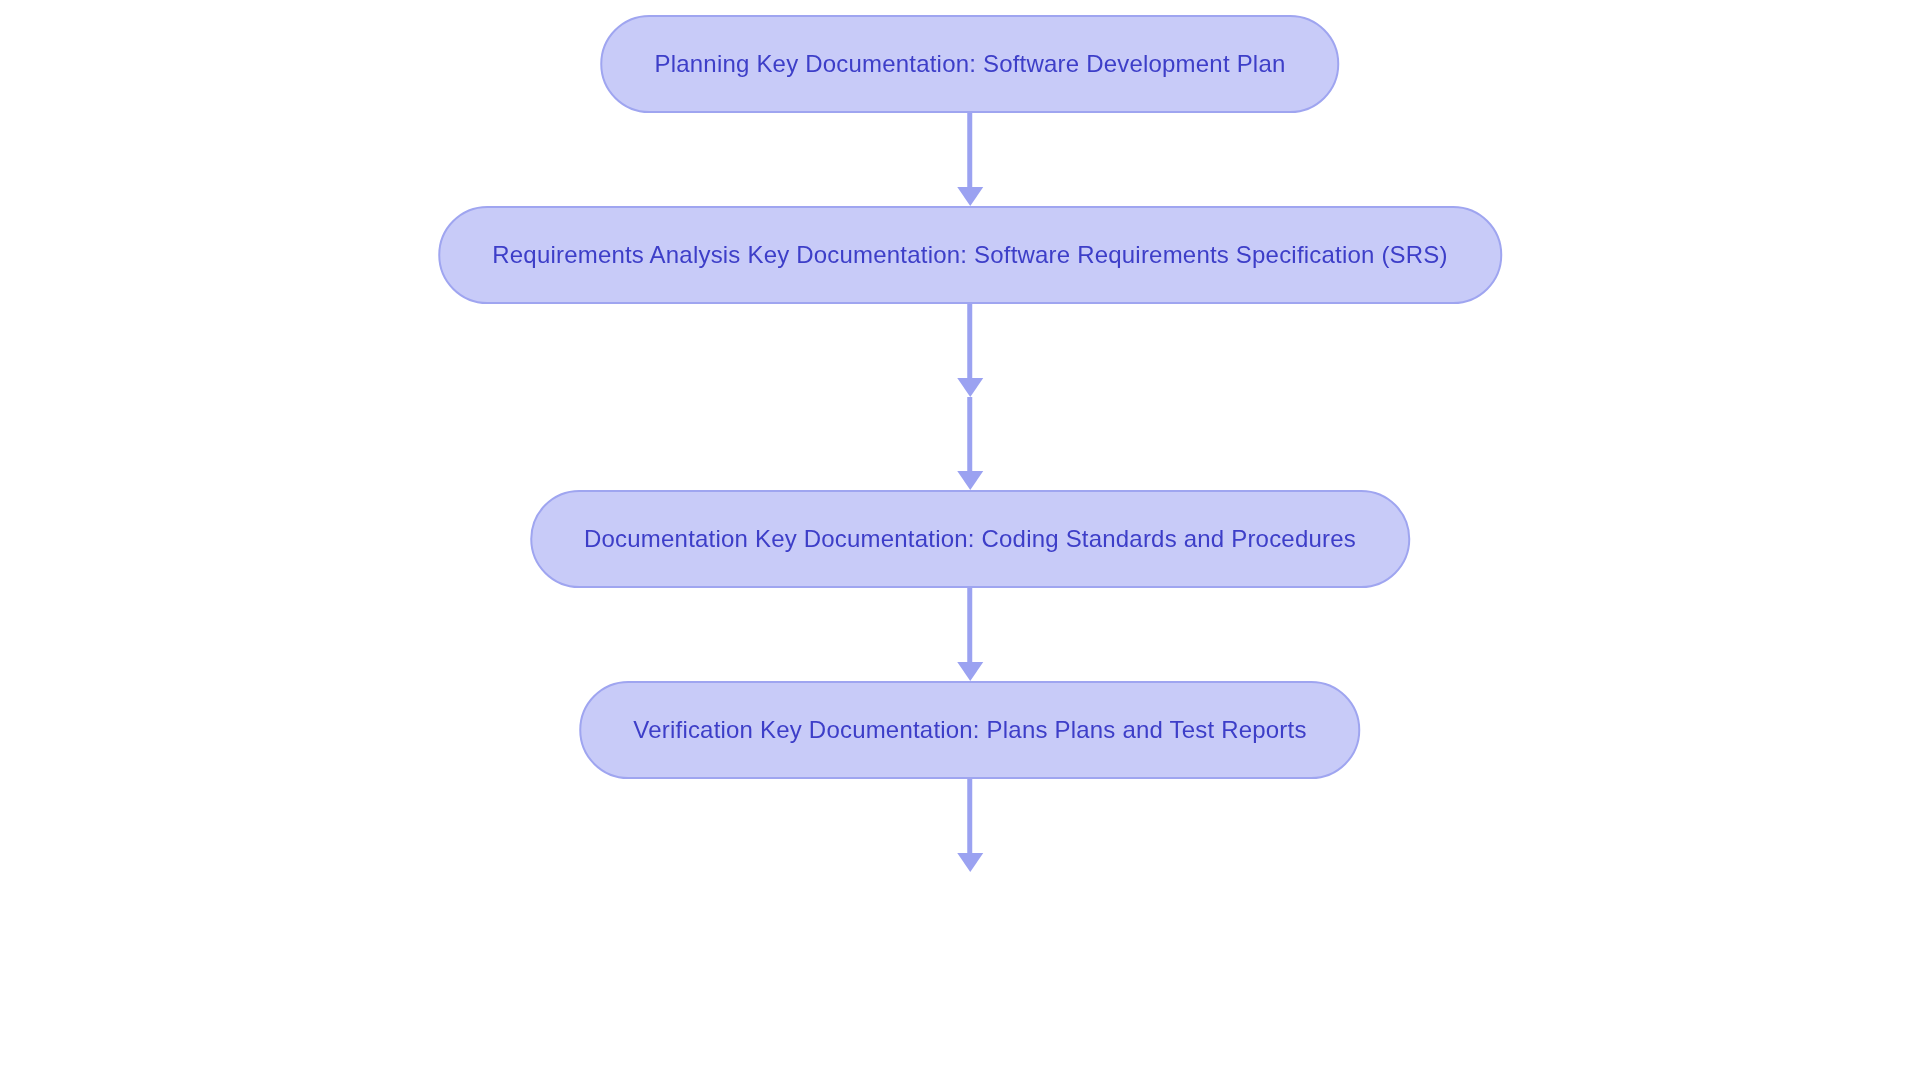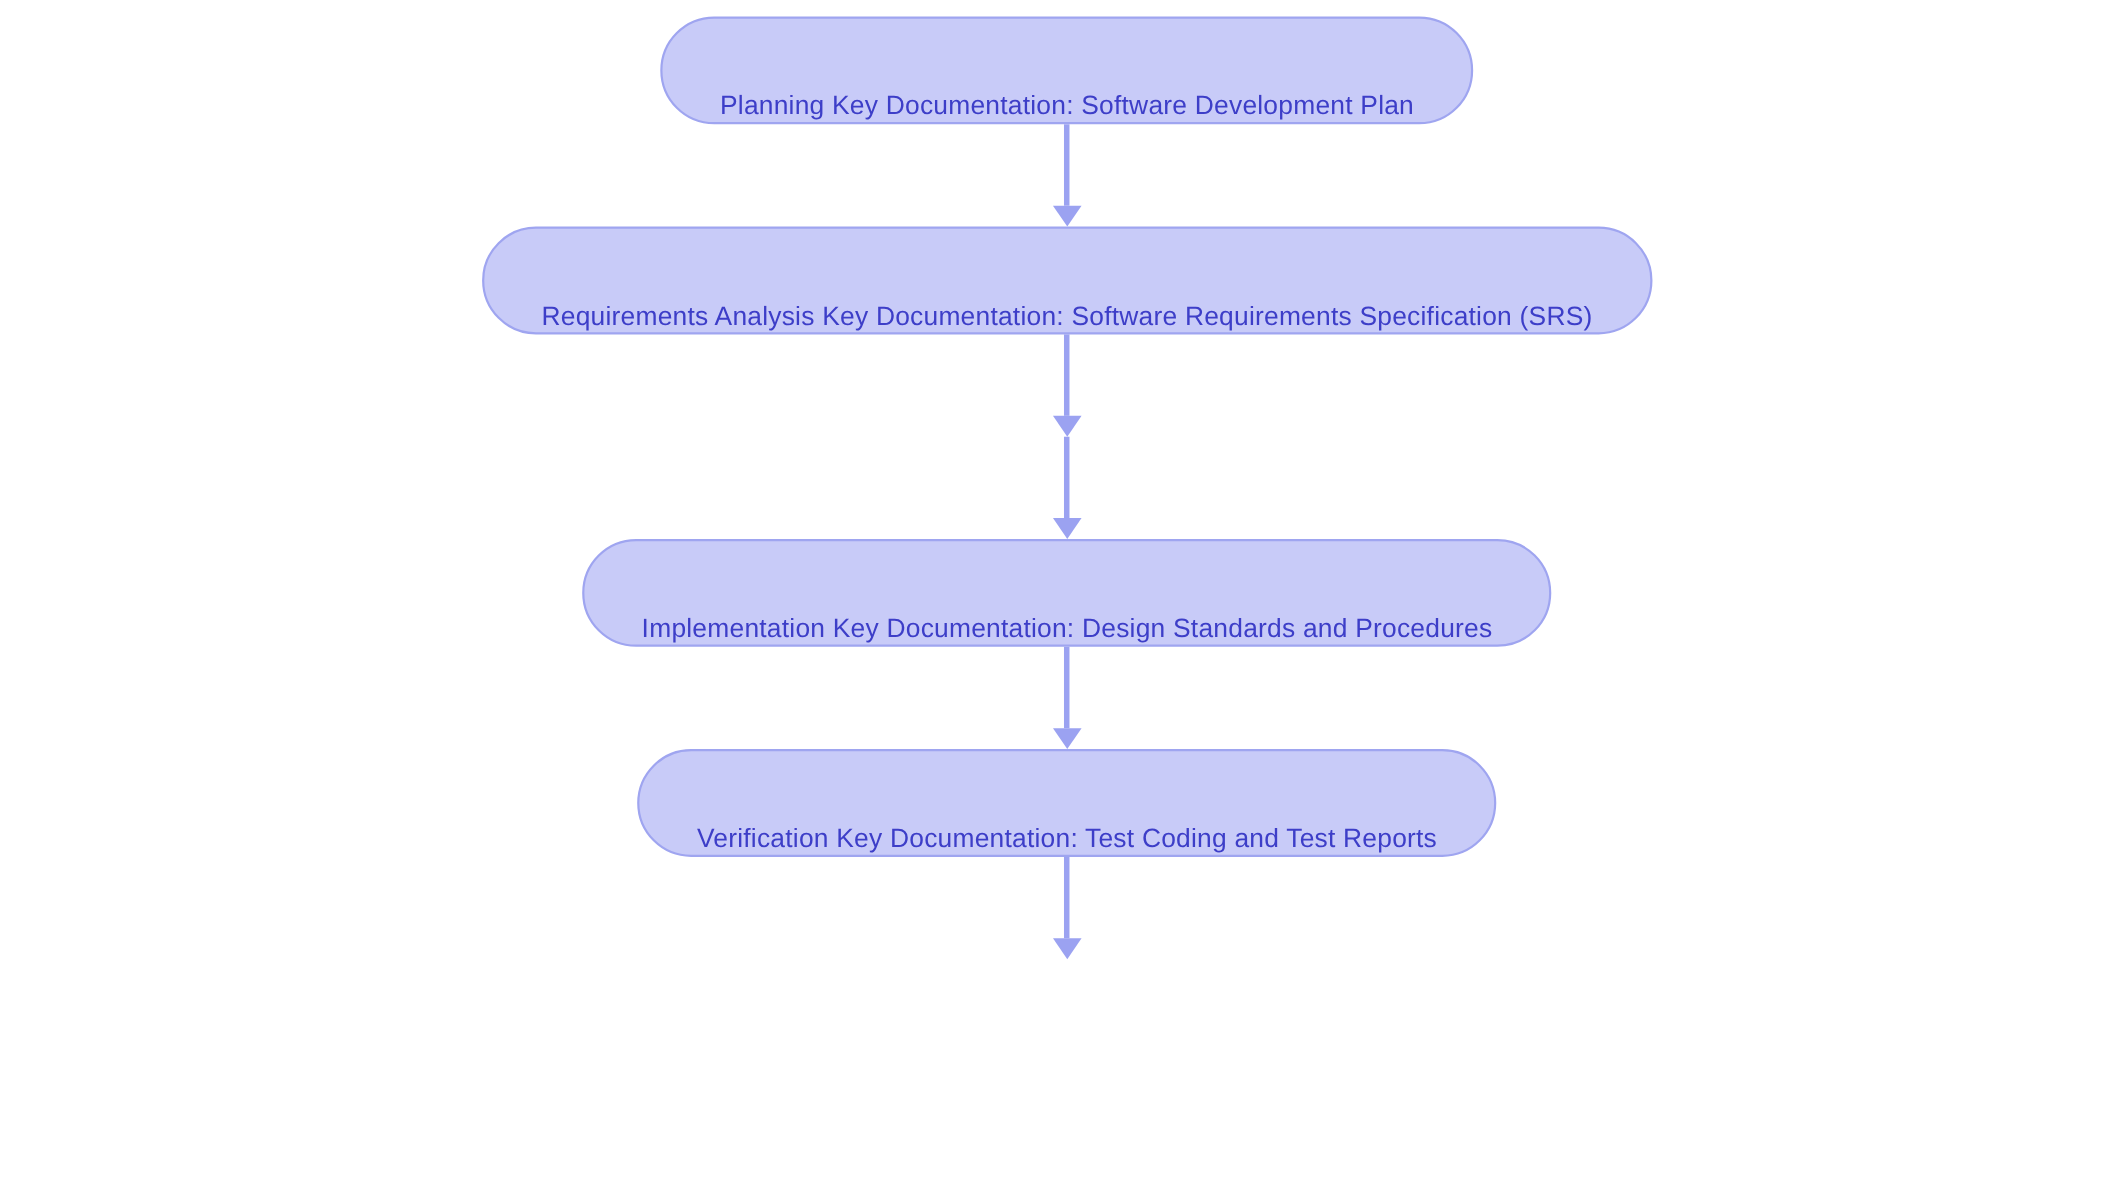--- a/index.html
+++ b/index.html
@@ -24,21 +24,21 @@
     flex-direction: column;
     align-items: center;
   }
   .node {
     box-sizing: border-box;
     height: 98px;
     border-radius: 49px;
     background: #c8cbf8;
     border: 2px solid #9fa5f0;
     display: flex;
-    align-items: flex-end;
+    align-items: center;
     justify-content: center;
     padding: 0 52px;
     white-space: nowrap;
   }
   .node-label {
     color: #3d3ec8;
     font-size: 24px;
     font-weight: 400;
     letter-spacing: 0.2px;
   }
@@ -86,30 +86,30 @@
       <div class="head"></div>
     </div>
 
 
     <div class="connector">
       <div class="shaft"></div>
       <div class="head"></div>
     </div>
 
     <div class="node">
-      <span class="node-label">Implementation Key Documentation: Design Standards and Procedures</span>
+      <span class="node-label">Documentation Key Documentation: Coding Standards and Procedures</span>
     </div>
 
     <div class="connector">
       <div class="shaft"></div>
       <div class="head"></div>
     </div>
 
     <div class="node">
-      <span class="node-label">Verification Key Documentation: Test Coding and Test Reports</span>
+      <span class="node-label">Verification Key Documentation: Plans Plans and Test Reports</span>
     </div>
 
     <div class="connector">
       <div class="shaft"></div>
       <div class="head"></div>
     </div>
 
 
   </div>
 </div>

